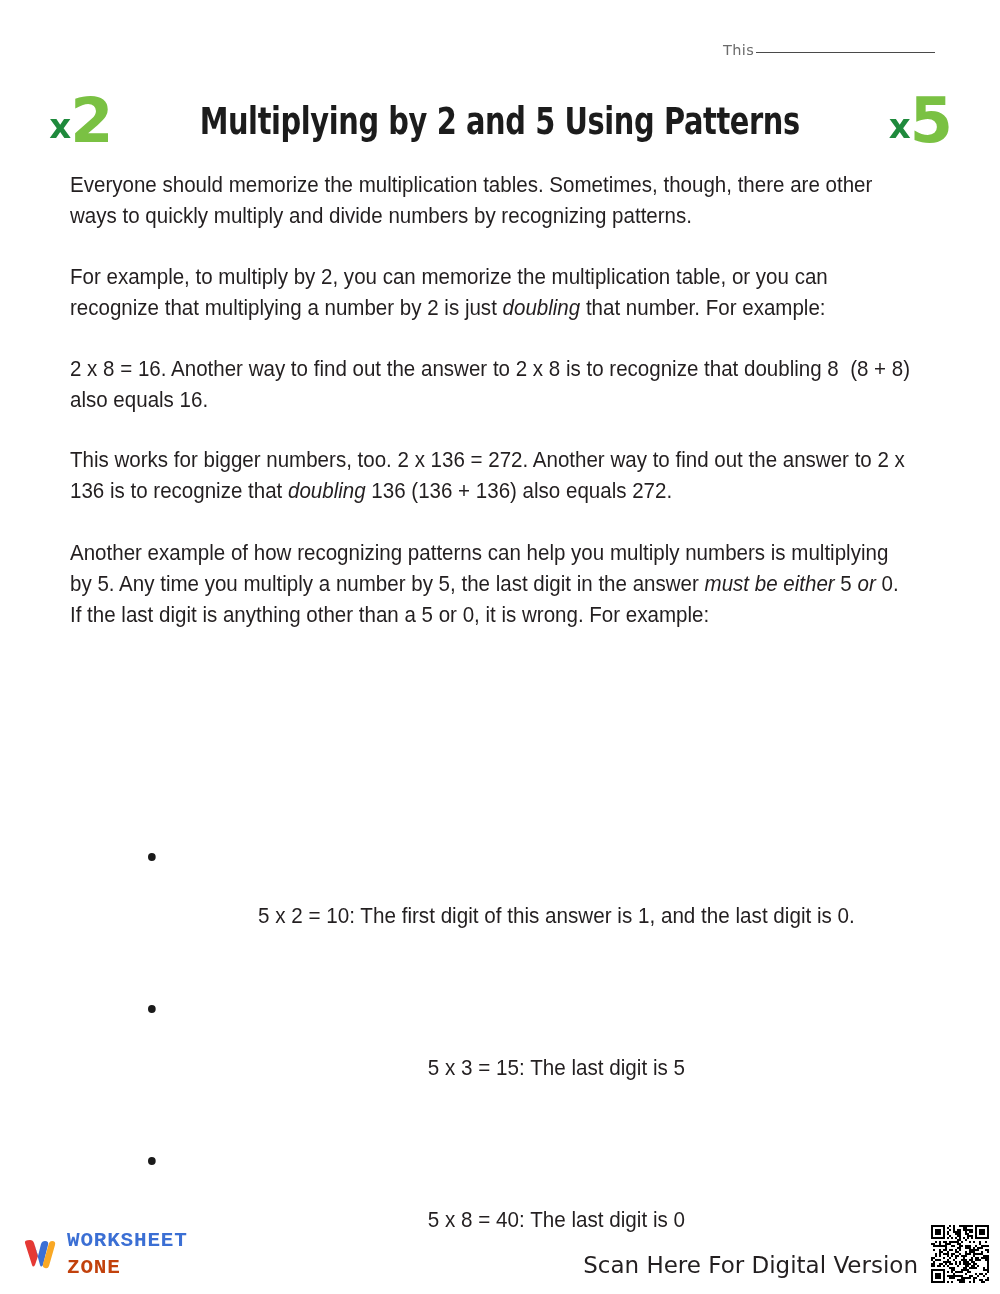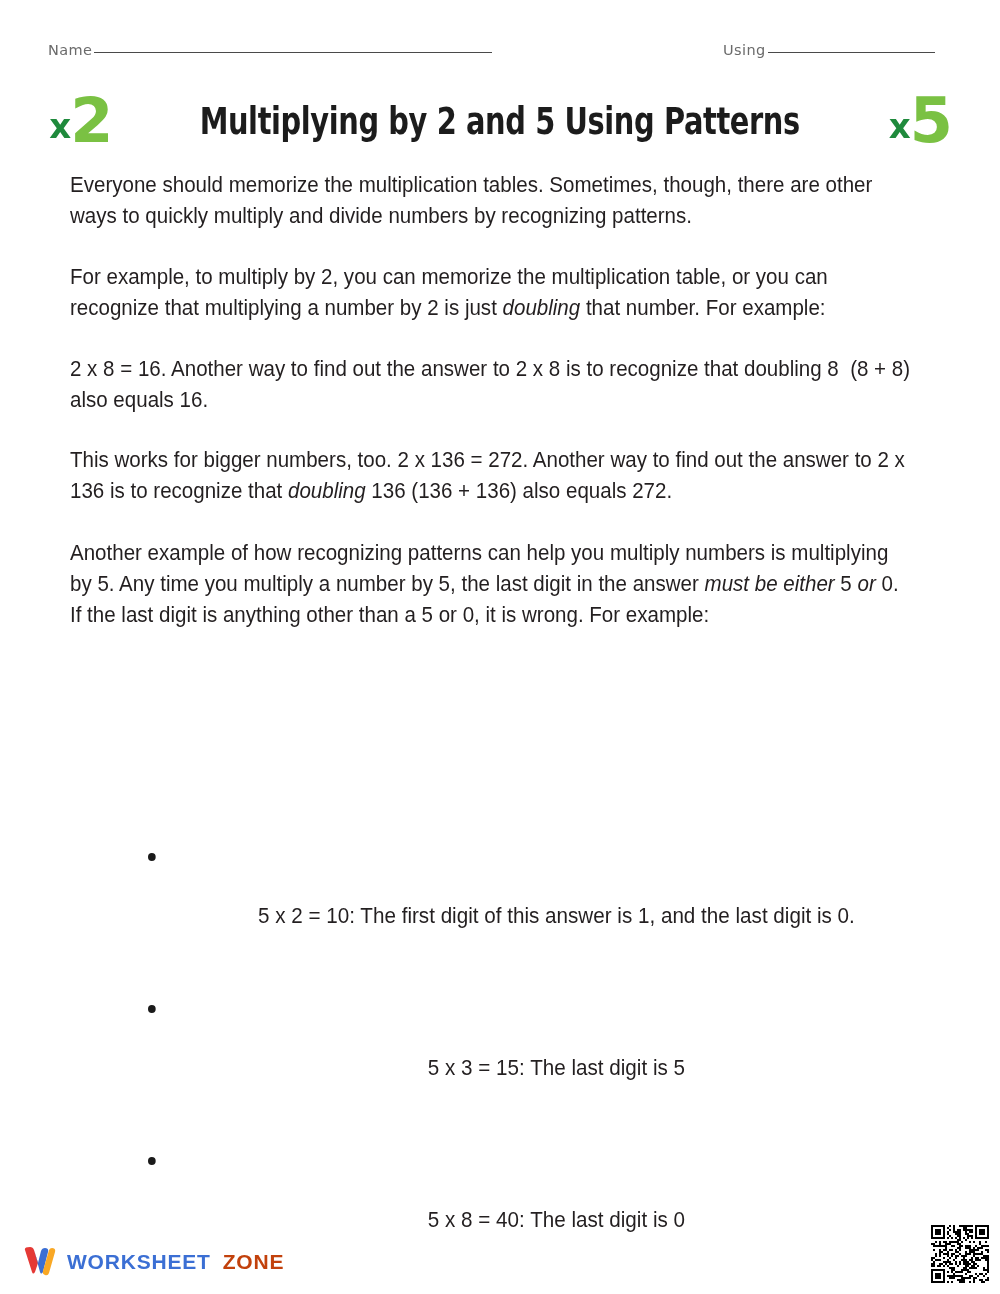--- a/index.html
+++ b/index.html
@@ -165,27 +165,28 @@
   .brand {
     position: absolute;
     left: 22px;
     bottom: 16px;
     display: flex;
     align-items: center;
     gap: 9px;
   }
   .brand-mark { width: 36px; height: 34px; display: block; }
   .brand-text {
-    font-family: Liberation Sans, sans-serif;
+    font-family: Liberation Mono, monospace;
     font-size: 21px;
     font-weight: bold;
     letter-spacing: 0.8px;
     line-height: 1;
     display: flex;
-    gap: 12px;
+    gap: 6px;
+    flex-direction: column;
   }
   .brand-worksheet { color: #3b6fd4; }
   .brand-zone { color: #c2410c; }
 
   .scan-text {
     position: absolute;
     right: 82px;
     bottom: 16px;
     font-family: "DejaVu Sans", sans-serif;
     font-size: 23px;
@@ -201,26 +202,22 @@
     background: #ffffff;
     padding: 3px;
     box-sizing: border-box;
   }
   .qr-wrap svg { display: block; width: 100%; height: 100%; }
 </style>
 </head>
 <body>
 
 <div class="header-fields">
-  <div class="field field-name">
-    <span class="field-label">Name</span>
-    <span class="field-rule"></span>
-  </div>
   <div class="field field-date">
-    <span class="field-label">Using</span>
+    <span class="field-label">This</span>
     <span class="field-rule"></span>
   </div>
 </div>
 
 <div class="title-row">
   <span class="mascot mascot-left">
     <span class="mx">x</span>
     <span class="mnum">2</span>
   </span>
 
@@ -262,20 +259,21 @@
       <path d="M3 6 L10 28 Q11 31 13 28 L16 19 L12 6 Q11 3 8 3 Q2 3 3 6 Z" fill="#e53935"></path>
       <path d="M12 6 L18 28 Q19 31 21 28 L26 8 Q27 4 23 4 Q20 4 19 7 L16 19 Z" fill="#3b6fd4"></path>
       <path d="M30 4 Q34 4 33 8 L27 29 Q26 32 23 31 Q20 30 21 27 L27 6 Q28 4 30 4 Z" fill="#f9a825"></path>
     </svg>
     <span class="brand-text">
       <span class="brand-worksheet">WORKSHEET</span>
       <span class="brand-zone">ZONE</span>
     </span>
   </div>
 
+  <div class="scan-text">Scan Here For Digital Version</div>
 
   <div class="qr-wrap">
     <svg viewBox="0 0 29 29" shape-rendering="crispEdges">
       <rect width="29" height="29" fill="#ffffff"></rect>
       <g fill="#000000" id="qr-cells">
           <path d="M0 0h1v1h-1zM1 0h1v1h-1zM2 0h1v1h-1zM3 0h1v1h-1zM4 0h1v1h-1zM5 0h1v1h-1zM6 0h1v1h-1zM9 0h1v1h-1zM11 0h1v1h-1zM14 0h1v1h-1zM15 0h1v1h-1zM16 0h1v1h-1zM17 0h1v1h-1zM18 0h1v1h-1zM19 0h1v1h-1zM20 0h1v1h-1zM22 0h1v1h-1zM23 0h1v1h-1zM24 0h1v1h-1zM25 0h1v1h-1zM26 0h1v1h-1zM27 0h1v1h-1zM28 0h1v1h-1zM0 1h1v1h-1zM6 1h1v1h-1zM8 1h1v1h-1zM11 1h1v1h-1zM16 1h1v1h-1zM17 1h1v1h-1zM22 1h1v1h-1zM28 1h1v1h-1zM0 2h1v1h-1zM2 2h1v1h-1zM3 2h1v1h-1zM4 2h1v1h-1zM6 2h1v1h-1zM9 2h1v1h-1zM11 2h1v1h-1zM13 2h1v1h-1zM14 2h1v1h-1zM16 2h1v1h-1zM17 2h1v1h-1zM18 2h1v1h-1zM19 2h1v1h-1zM20 2h1v1h-1zM22 2h1v1h-1zM24 2h1v1h-1zM25 2h1v1h-1zM26 2h1v1h-1zM28 2h1v1h-1zM0 3h1v1h-1zM2 3h1v1h-1zM3 3h1v1h-1zM4 3h1v1h-1zM6 3h1v1h-1zM8 3h1v1h-1zM11 3h1v1h-1zM12 3h1v1h-1zM13 3h1v1h-1zM14 3h1v1h-1zM17 3h1v1h-1zM19 3h1v1h-1zM20 3h1v1h-1zM22 3h1v1h-1zM24 3h1v1h-1zM25 3h1v1h-1zM26 3h1v1h-1zM28 3h1v1h-1zM0 4h1v1h-1zM2 4h1v1h-1zM3 4h1v1h-1zM4 4h1v1h-1zM6 4h1v1h-1zM8 4h1v1h-1zM12 4h1v1h-1zM13 4h1v1h-1zM14 4h1v1h-1zM17 4h1v1h-1zM18 4h1v1h-1zM22 4h1v1h-1zM24 4h1v1h-1zM25 4h1v1h-1zM26 4h1v1h-1zM28 4h1v1h-1zM0 5h1v1h-1zM6 5h1v1h-1zM9 5h1v1h-1zM13 5h1v1h-1zM14 5h1v1h-1zM18 5h1v1h-1zM19 5h1v1h-1zM20 5h1v1h-1zM22 5h1v1h-1zM28 5h1v1h-1zM0 6h1v1h-1zM1 6h1v1h-1zM2 6h1v1h-1zM3 6h1v1h-1zM4 6h1v1h-1zM5 6h1v1h-1zM6 6h1v1h-1zM8 6h1v1h-1zM10 6h1v1h-1zM12 6h1v1h-1zM14 6h1v1h-1zM16 6h1v1h-1zM18 6h1v1h-1zM20 6h1v1h-1zM22 6h1v1h-1zM23 6h1v1h-1zM24 6h1v1h-1zM25 6h1v1h-1zM26 6h1v1h-1zM27 6h1v1h-1zM28 6h1v1h-1zM13 7h1v1h-1zM14 7h1v1h-1zM17 7h1v1h-1zM2 8h1v1h-1zM4 8h1v1h-1zM6 8h1v1h-1zM7 8h1v1h-1zM9 8h1v1h-1zM10 8h1v1h-1zM11 8h1v1h-1zM12 8h1v1h-1zM13 8h1v1h-1zM15 8h1v1h-1zM19 8h1v1h-1zM21 8h1v1h-1zM24 8h1v1h-1zM27 8h1v1h-1zM0 9h1v1h-1zM1 9h1v1h-1zM4 9h1v1h-1zM7 9h1v1h-1zM8 9h1v1h-1zM9 9h1v1h-1zM13 9h1v1h-1zM14 9h1v1h-1zM24 9h1v1h-1zM1 10h1v1h-1zM2 10h1v1h-1zM3 10h1v1h-1zM4 10h1v1h-1zM5 10h1v1h-1zM6 10h1v1h-1zM7 10h1v1h-1zM10 10h1v1h-1zM11 10h1v1h-1zM14 10h1v1h-1zM15 10h1v1h-1zM17 10h1v1h-1zM18 10h1v1h-1zM19 10h1v1h-1zM22 10h1v1h-1zM25 10h1v1h-1zM26 10h1v1h-1zM27 10h1v1h-1zM28 10h1v1h-1zM7 11h1v1h-1zM13 11h1v1h-1zM14 11h1v1h-1zM17 11h1v1h-1zM18 11h1v1h-1zM19 11h1v1h-1zM21 11h1v1h-1zM23 11h1v1h-1zM24 11h1v1h-1zM25 11h1v1h-1zM1 12h1v1h-1zM4 12h1v1h-1zM6 12h1v1h-1zM7 12h1v1h-1zM9 12h1v1h-1zM10 12h1v1h-1zM12 12h1v1h-1zM14 12h1v1h-1zM19 12h1v1h-1zM20 12h1v1h-1zM21 12h1v1h-1zM22 12h1v1h-1zM23 12h1v1h-1zM27 12h1v1h-1zM28 12h1v1h-1zM4 13h1v1h-1zM5 13h1v1h-1zM8 13h1v1h-1zM12 13h1v1h-1zM13 13h1v1h-1zM17 13h1v1h-1zM19 13h1v1h-1zM20 13h1v1h-1zM21 13h1v1h-1zM25 13h1v1h-1zM28 13h1v1h-1zM2 14h1v1h-1zM4 14h1v1h-1zM6 14h1v1h-1zM7 14h1v1h-1zM8 14h1v1h-1zM10 14h1v1h-1zM11 14h1v1h-1zM14 14h1v1h-1zM17 14h1v1h-1zM18 14h1v1h-1zM19 14h1v1h-1zM21 14h1v1h-1zM22 14h1v1h-1zM23 14h1v1h-1zM24 14h1v1h-1zM25 14h1v1h-1zM2 15h1v1h-1zM4 15h1v1h-1zM8 15h1v1h-1zM10 15h1v1h-1zM12 15h1v1h-1zM13 15h1v1h-1zM15 15h1v1h-1zM16 15h1v1h-1zM17 15h1v1h-1zM21 15h1v1h-1zM26 15h1v1h-1zM27 15h1v1h-1zM28 15h1v1h-1zM0 16h1v1h-1zM1 16h1v1h-1zM6 16h1v1h-1zM9 16h1v1h-1zM12 16h1v1h-1zM16 16h1v1h-1zM20 16h1v1h-1zM22 16h1v1h-1zM23 16h1v1h-1zM25 16h1v1h-1zM26 16h1v1h-1zM27 16h1v1h-1zM28 16h1v1h-1zM0 17h1v1h-1zM2 17h1v1h-1zM3 17h1v1h-1zM4 17h1v1h-1zM8 17h1v1h-1zM11 17h1v1h-1zM15 17h1v1h-1zM16 17h1v1h-1zM17 17h1v1h-1zM19 17h1v1h-1zM20 17h1v1h-1zM22 17h1v1h-1zM23 17h1v1h-1zM24 17h1v1h-1zM27 17h1v1h-1zM28 17h1v1h-1zM1 18h1v1h-1zM6 18h1v1h-1zM7 18h1v1h-1zM8 18h1v1h-1zM9 18h1v1h-1zM12 18h1v1h-1zM14 18h1v1h-1zM16 18h1v1h-1zM17 18h1v1h-1zM18 18h1v1h-1zM20 18h1v1h-1zM21 18h1v1h-1zM28 18h1v1h-1zM0 19h1v1h-1zM1 19h1v1h-1zM4 19h1v1h-1zM5 19h1v1h-1zM7 19h1v1h-1zM9 19h1v1h-1zM10 19h1v1h-1zM12 19h1v1h-1zM14 19h1v1h-1zM16 19h1v1h-1zM17 19h1v1h-1zM18 19h1v1h-1zM19 19h1v1h-1zM21 19h1v1h-1zM22 19h1v1h-1zM28 19h1v1h-1zM0 20h1v1h-1zM1 20h1v1h-1zM3 20h1v1h-1zM4 20h1v1h-1zM6 20h1v1h-1zM8 20h1v1h-1zM13 20h1v1h-1zM17 20h1v1h-1zM18 20h1v1h-1zM20 20h1v1h-1zM21 20h1v1h-1zM23 20h1v1h-1zM28 20h1v1h-1zM9 21h1v1h-1zM10 21h1v1h-1zM11 21h1v1h-1zM16 21h1v1h-1zM17 21h1v1h-1zM19 21h1v1h-1zM20 21h1v1h-1zM21 21h1v1h-1zM22 21h1v1h-1zM26 21h1v1h-1zM28 21h1v1h-1zM0 22h1v1h-1zM1 22h1v1h-1zM2 22h1v1h-1zM3 22h1v1h-1zM4 22h1v1h-1zM5 22h1v1h-1zM6 22h1v1h-1zM10 22h1v1h-1zM11 22h1v1h-1zM15 22h1v1h-1zM16 22h1v1h-1zM17 22h1v1h-1zM18 22h1v1h-1zM26 22h1v1h-1zM27 22h1v1h-1zM28 22h1v1h-1zM0 23h1v1h-1zM6 23h1v1h-1zM8 23h1v1h-1zM10 23h1v1h-1zM12 23h1v1h-1zM13 23h1v1h-1zM14 23h1v1h-1zM15 23h1v1h-1zM18 23h1v1h-1zM19 23h1v1h-1zM28 23h1v1h-1zM0 24h1v1h-1zM2 24h1v1h-1zM3 24h1v1h-1zM4 24h1v1h-1zM6 24h1v1h-1zM11 24h1v1h-1zM17 24h1v1h-1zM22 24h1v1h-1zM24 24h1v1h-1zM25 24h1v1h-1zM27 24h1v1h-1zM0 25h1v1h-1zM2 25h1v1h-1zM3 25h1v1h-1zM4 25h1v1h-1zM6 25h1v1h-1zM8 25h1v1h-1zM9 25h1v1h-1zM10 25h1v1h-1zM11 25h1v1h-1zM12 25h1v1h-1zM13 25h1v1h-1zM14 25h1v1h-1zM15 25h1v1h-1zM19 25h1v1h-1zM20 25h1v1h-1zM23 25h1v1h-1zM26 25h1v1h-1zM0 26h1v1h-1zM2 26h1v1h-1zM3 26h1v1h-1zM4 26h1v1h-1zM6 26h1v1h-1zM9 26h1v1h-1zM10 26h1v1h-1zM11 26h1v1h-1zM15 26h1v1h-1zM16 26h1v1h-1zM17 26h1v1h-1zM18 26h1v1h-1zM19 26h1v1h-1zM21 26h1v1h-1zM22 26h1v1h-1zM28 26h1v1h-1zM0 27h1v1h-1zM6 27h1v1h-1zM13 27h1v1h-1zM14 27h1v1h-1zM15 27h1v1h-1zM16 27h1v1h-1zM21 27h1v1h-1zM24 27h1v1h-1zM25 27h1v1h-1zM27 27h1v1h-1zM28 27h1v1h-1zM0 28h1v1h-1zM1 28h1v1h-1zM2 28h1v1h-1zM3 28h1v1h-1zM4 28h1v1h-1zM5 28h1v1h-1zM6 28h1v1h-1zM8 28h1v1h-1zM10 28h1v1h-1zM14 28h1v1h-1zM15 28h1v1h-1zM16 28h1v1h-1zM19 28h1v1h-1zM21 28h1v1h-1zM25 28h1v1h-1zM26 28h1v1h-1z" fill="#000000"></path>
         </g>
     </svg>
   </div>
 </div>

